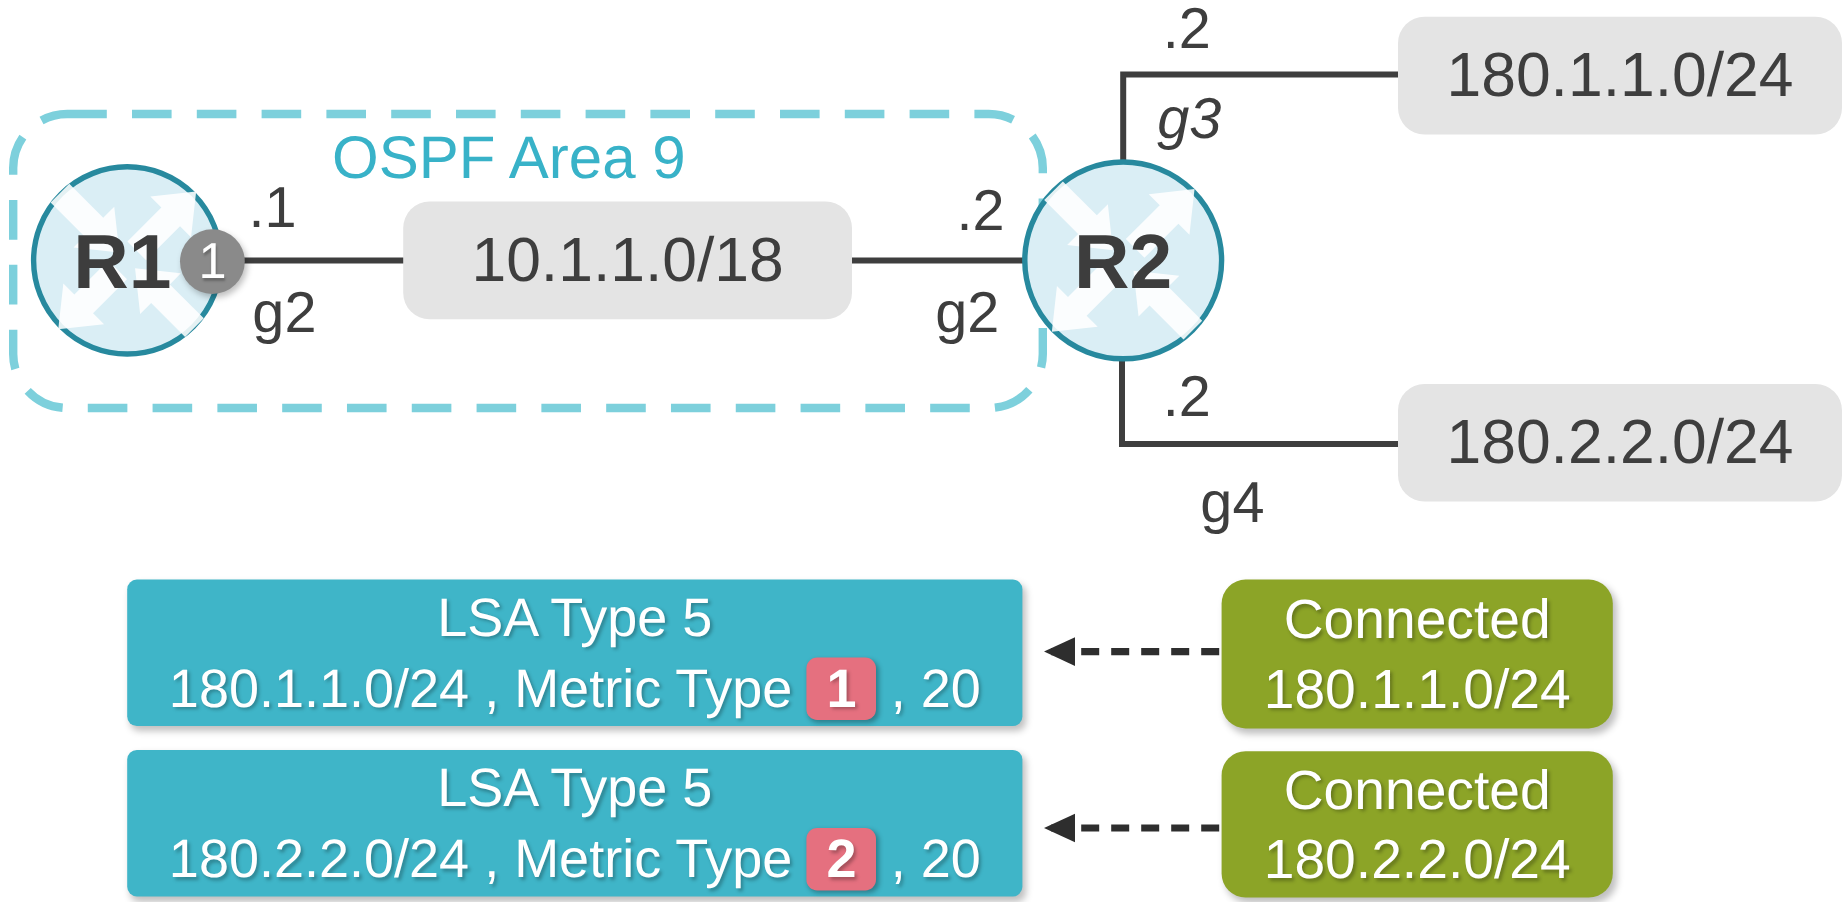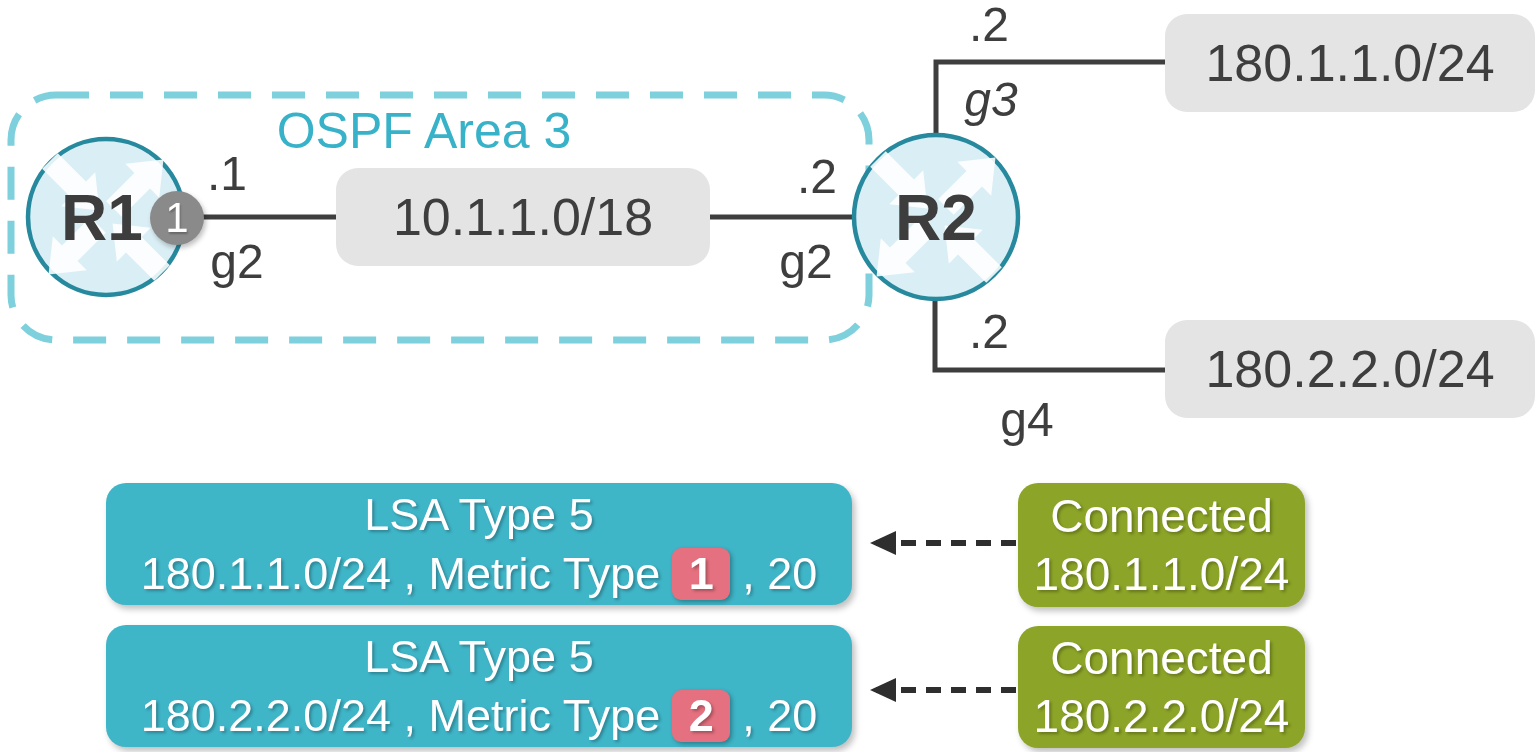--- a/index.html
+++ b/index.html
@@ -56,41 +56,41 @@
     background:var(--net-box-bg);
     border-radius:22px;
     display:flex;align-items:center;justify-content:center;
     font-size:52px;color:var(--ink);
     white-space:nowrap;
   }
   .lsa-box{
     position:absolute;
     left:106px;width:746px;height:122px;
     background:var(--lsa-teal);
-    border-radius:20px;
+    border-radius:8px;
     color:#fff;
     display:flex;flex-direction:column;align-items:center;justify-content:center;
     font-size:45px;line-height:59px;
     box-shadow:3px 4px 6px rgba(0,0,0,.25);
     text-shadow:2px 2px 3px rgba(0,0,0,.28);
     white-space:nowrap;
   }
   .lsa-line2{display:flex;align-items:center;gap:12px;}
   .metric-badge{
     display:flex;align-items:center;justify-content:center;
     min-width:46px;height:52px;
     padding:0 6px;
     border-radius:9px;
     background:var(--metric-pink);
     font-weight:700;
     box-shadow:2px 2px 4px rgba(0,0,0,.3);
   }
   .connected-box{
     position:absolute;
-    left:1018px;width:287px;height:124px;
+    left:1018px;width:326px;height:124px;
     background:var(--connected-green);
     border-radius:20px;
     color:#fff;
     display:flex;flex-direction:column;align-items:center;justify-content:center;
     font-size:46px;line-height:58px;
     box-shadow:3px 4px 6px rgba(0,0,0,.25);
     text-shadow:2px 2px 3px rgba(0,0,0,.28);
     white-space:nowrap;
   }
 </style>
@@ -130,21 +130,21 @@
         <use href="#rarrow" class="router-arrow" transform="translate(-34,34) rotate(135)"></use>
         <use href="#rarrow" class="router-arrow" transform="translate(-34,-34) rotate(45)"></use>
         <use href="#rarrow" class="router-arrow" transform="translate(34,34) rotate(-135)"></use>
       </g>
     </g>
 
     <line class="dashed-arrow" x1="1016" y1="543" x2="876" y2="543" marker-end="url(#ah)"></line>
     <line class="dashed-arrow" x1="1016" y1="690" x2="876" y2="690" marker-end="url(#ah)"></line>
   </svg>
 
-  <div class="lbl area-label" style="left:424px;top:131px;">OSPF Area 3</div>
+  <div class="lbl area-label" style="left:424px;top:131px;">OSPF Area 9</div>
 
   <div class="lbl router-name" style="left:102px;top:218px;">R1</div>
   <div class="step-badge" style="left:177px;top:218px;">1</div>
 
   <div class="lbl router-name" style="left:936px;top:218px;">R2</div>
 
   <div class="lbl" style="left:227px;top:174px;">.1</div>
   <div class="lbl" style="left:237px;top:262px;">g2</div>
   <div class="lbl" style="left:817px;top:177px;">.2</div>
   <div class="lbl" style="left:806px;top:262px;">g2</div>

